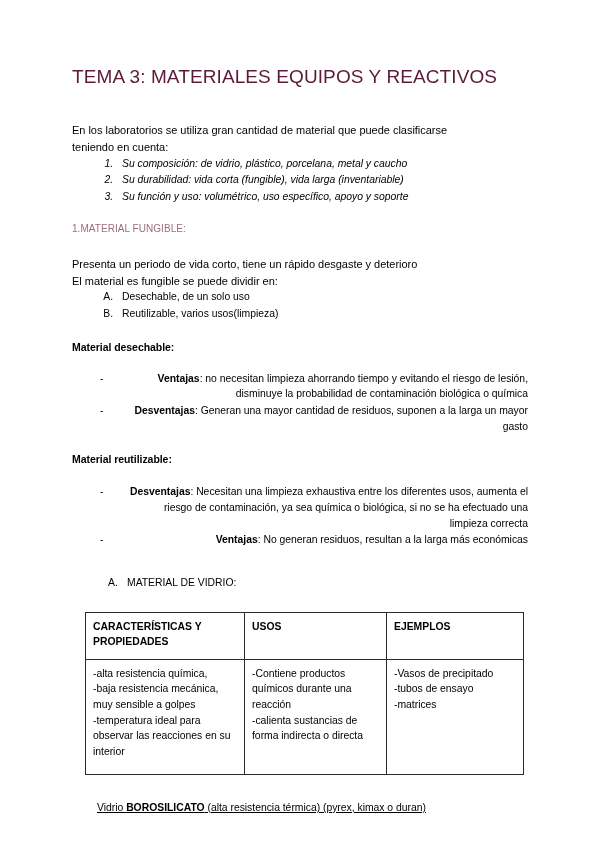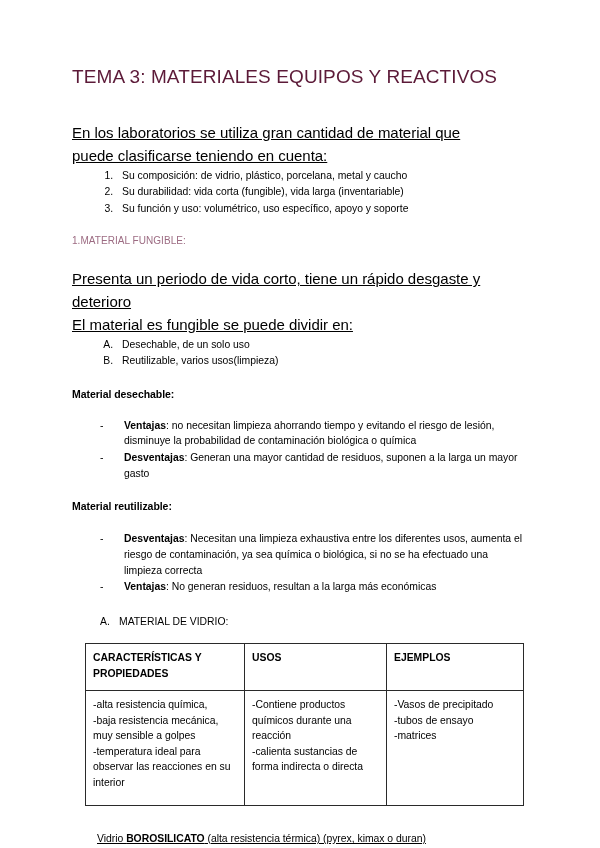--- a/index.html
+++ b/index.html
@@ -46,69 +46,69 @@
   .bold-head {
     font-size: 10.5px;
     font-weight: bold;
     margin: 0;
     line-height: 1.35;
     letter-spacing: -0.05px;
   }
 
   
   .para {
-    font-size: 15px;
+    font-size: 11px;
     line-height: 1.52;
     margin: 0;
     letter-spacing: -0.02px;
-    text-decoration: underline;
   }
   .para-narrow { max-width: 400px; }
 
   
   ol.num-list, ol.alpha-list {
     margin: 0;
     padding-left: 44px;
     font-size: 10.4px;
     line-height: 1.58;
   }
-  ol.num-list { list-style-type: decimal; }
+  ol.num-list { list-style-type: decimal; font-style: italic; }
   ol.alpha-list { list-style-type: upper-alpha; }
   ol.num-list li, ol.alpha-list li {
     padding-left: 6px;
     letter-spacing: -0.02px;
   }
 
   ul.dash-list {
     margin: 0;
     padding: 0;
     list-style: none;
     font-size: 10.4px;
     line-height: 1.52;
   }
   ul.dash-list > li {
     position: relative;
     padding-left: 52px;
     margin-bottom: 1px;
     letter-spacing: -0.02px;
     max-width: 455px;
+    text-align: right;
   }
   ul.dash-list > li::before {
     content: "-";
     position: absolute;
     left: 28px;
     top: 0;
   }
   .lbl { font-weight: bold; }
 
   
   .alpha-single {
     font-size: 10.4px;
     line-height: 1.5;
-    margin: 0;
+    margin: 8px;
     padding-left: 28px;
     letter-spacing: -0.02px;
   }
   .alpha-single .mark { display: inline-block; min-width: 19px; }
   .sp-13 { height: 13px; }
   .sp-16 { height: 16px; }
   .sp-18 { height: 18px; }
   .sp-21 { height: 21px; }
   .sp-25 { height: 25px; }
 

